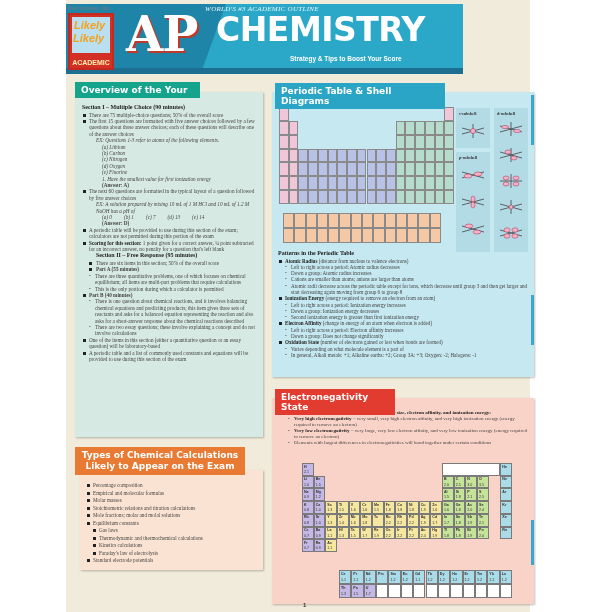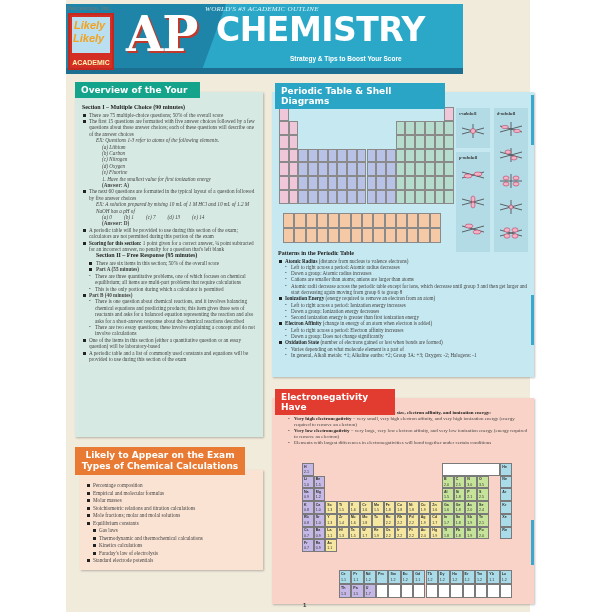--- a/index.html
+++ b/index.html
@@ -101,22 +101,22 @@
   <div class="sub">This is the only portion during which a calculator is permitted</div>
   <div class="bullet" style="font-weight:bold;">Part B (40 minutes)</div>
   <div class="sub">There is one question about chemical reactions, and it involves balancing chemical equations and predicting products; this item gives three sets of reactants and asks for a balanced equation representing the reaction and also asks for a short-answer response about the chemical reactions described</div>
   <div class="sub">There are two essay questions; these involve explaining a concept and do not involve calculations</div>
   <div class="bullet">One of the items in this section (either a quantitative question or an essay question) will be laboratory-based</div>
   <div class="bullet">A periodic table and a list of commonly used constants and equations will be provided to use during this section of the exam</div>
 </div>
 
 <div class="panel" style="left:80px; top:470px; width:183px; height:100px; background:#fbe3d3; box-shadow: 1px 1px 2px rgba(0,0,0,0.25);"></div>
 <div class="panel-label" style="left:75px; top:447px; background:#e87a34; width:170px; text-align:center; line-height:11px;">
+  <div>Types of Chemical Calculations</div>
   <div>Likely to Appear on the Exam</div>
-  <div>Types of Chemical Calculations</div>
 </div>
 <div class="small" style="position:absolute; left:86px; top:482px; width:170px; line-height:7.5px;">
   <div class="bullet">Percentage composition</div>
   <div class="bullet">Empirical and molecular formulas</div>
   <div class="bullet">Molar masses</div>
   <div class="bullet">Stoichiometric relations and titration calculations</div>
   <div class="bullet">Mole fractions; molar and molal solutions</div>
   <div class="bullet">Equilibrium constants</div>
   <div class="subsq">Gas laws</div>
   <div class="subsq">Thermodynamic and thermochemical calculations</div>
@@ -334,21 +334,21 @@
   <div class="sub">Second ionization energy is greater than first ionization energy</div>
   <div class="bullet"><b>Electron Affinity</b><span> (change in energy of an atom when electron is added)</span></div>
   <div class="sub">Left to right across a period: Electron affinity increases</div>
   <div class="sub">Down a group: Does not change significantly</div>
   <div class="bullet"><b>Oxidation State</b><span> (number of electrons gained or lost when bonds are formed)</span></div>
   <div class="sub">Varies depending on what molecule element is a part of</div>
   <div class="sub">In general, Alkali metals: +1; Alkaline earths: +2; Group 3A: +3; Oxygen: -2; Halogens: -1</div>
 </div>
 
 <div class="panel" style="left:272px; top:398px; width:262px; height:206px; background:#f9d3c8; box-shadow: 1px 1px 2px rgba(0,0,0,0.25);"></div>
-<div class="panel-label" style="left:275px; top:389px; background:#e23b2f; width:120px;">Electronegativity Have</div>
+<div class="panel-label" style="left:275px; top:389px; background:#e23b2f; width:120px;">Electronegativity State</div>
 <div class="small" style="position:absolute; left:281px; top:410px; width:250px; font-size:5px; line-height:6.1px;">
   <div class="bullet" style="font-weight:bold; color:#222;">Relationship between electronegativity and atomic size, electron affinity, and ionization energy:</div>
   <div class="sub"><b>Very high electronegativity</b><span> = very small, very high electron affinity, and very high ionization energy (energy required to remove an electron)</span></div>
   <div class="sub"><b>Very low electronegativity</b><span> = very large, very low electron affinity, and very low ionization energy (energy required to remove an electron)</span></div>
   <div class="sub"><span>Elements with largest differences in electronegativities will bond together under certain conditions</span></div>
 </div>
 
 <div id="en-table" style="position:absolute; left:302px; top:463px; width:210px; height:89px;">
     <div class="en-cell" style="position: absolute; left: 0px; top: 0px; width: 11.6667px; height: 12.7143px; background: rgb(197, 184, 230);">
       <span class="sym">H</span>

